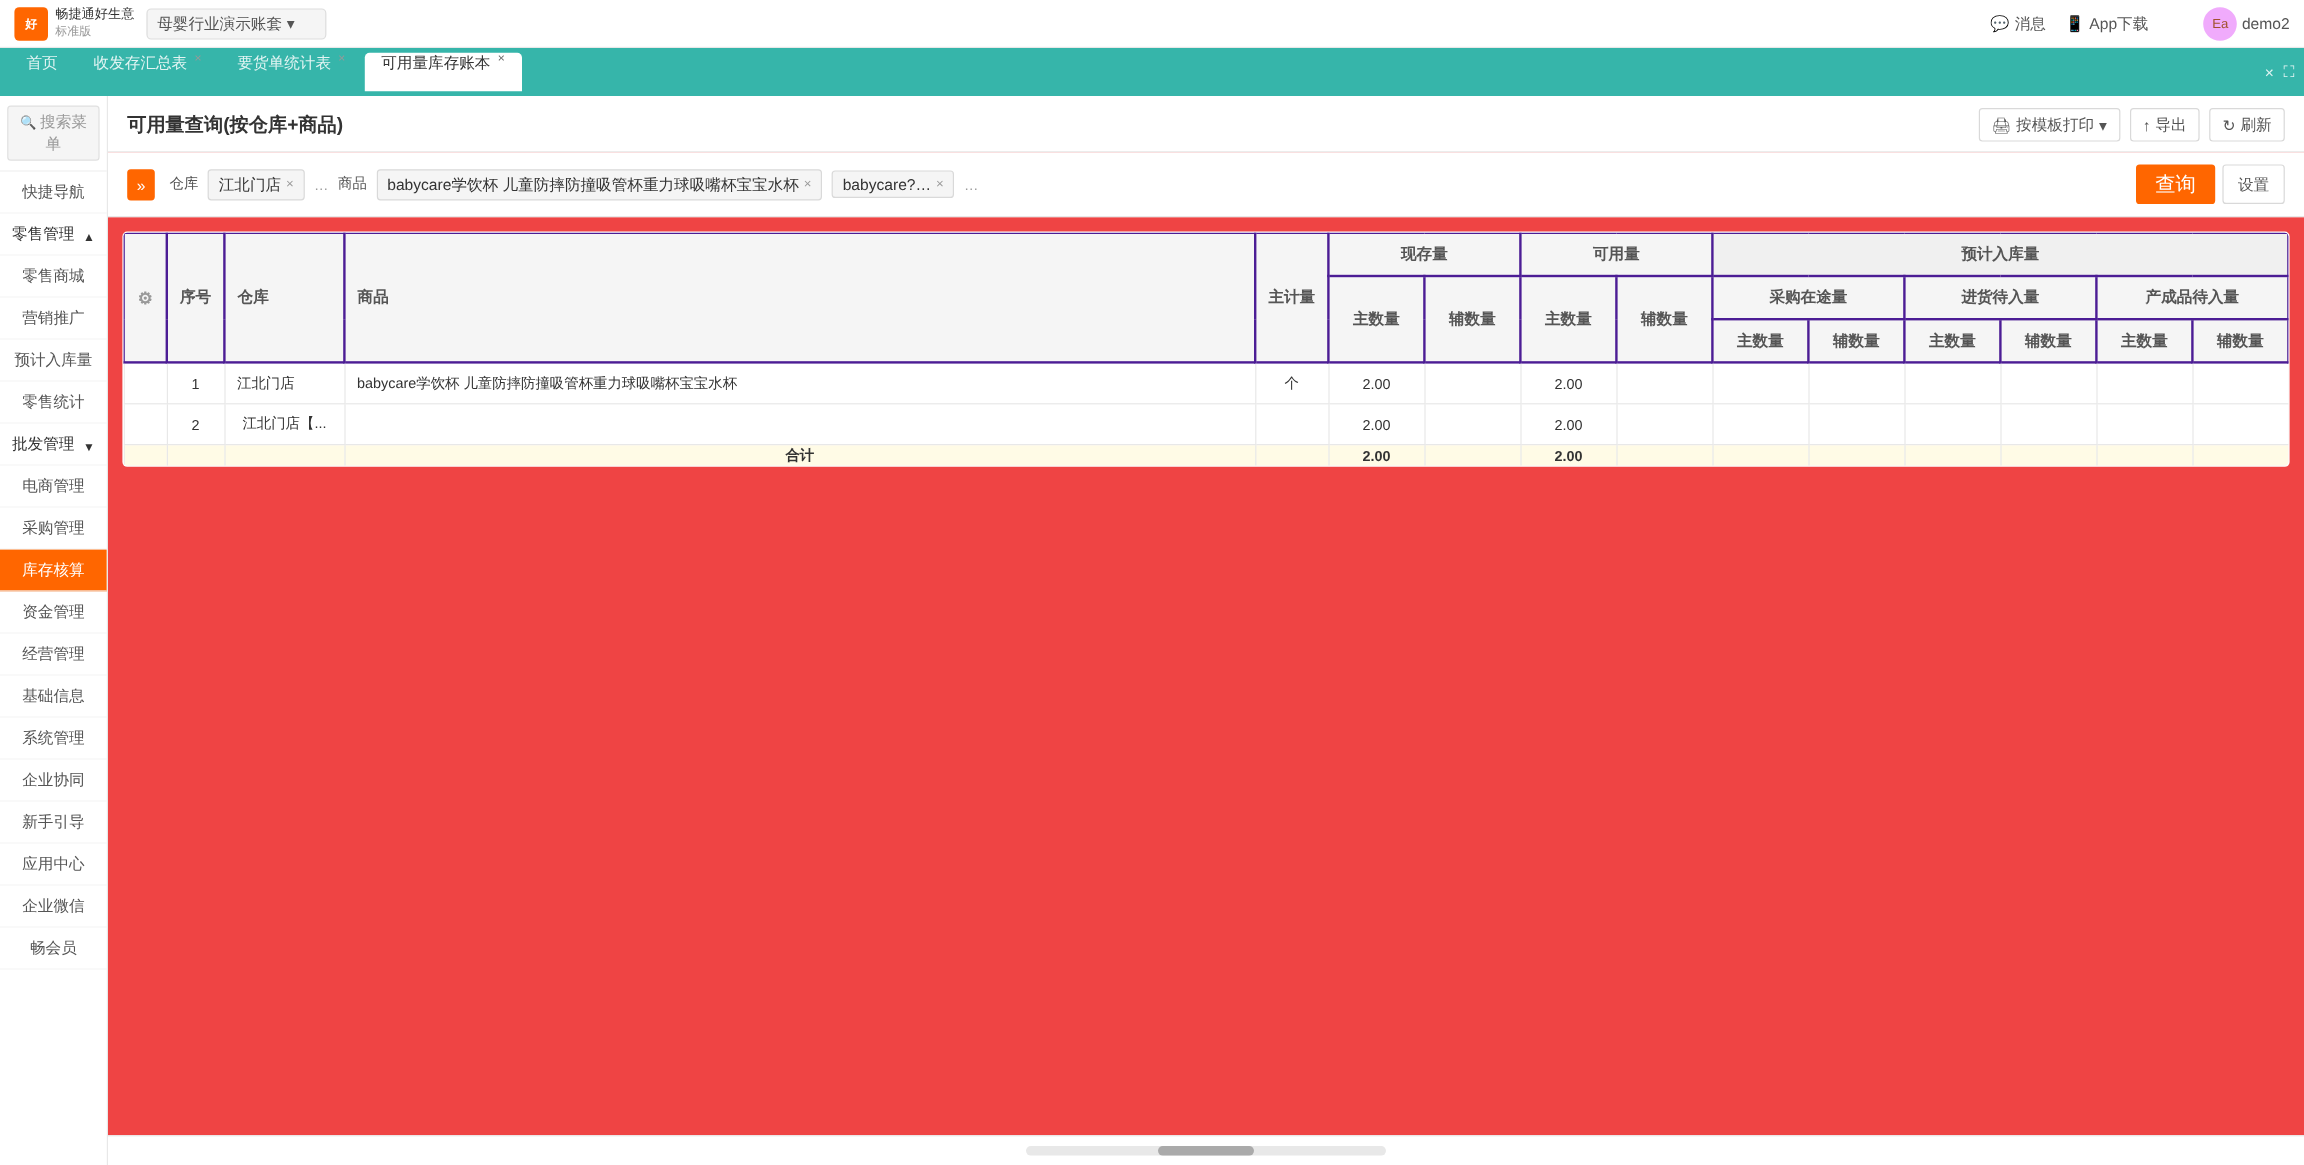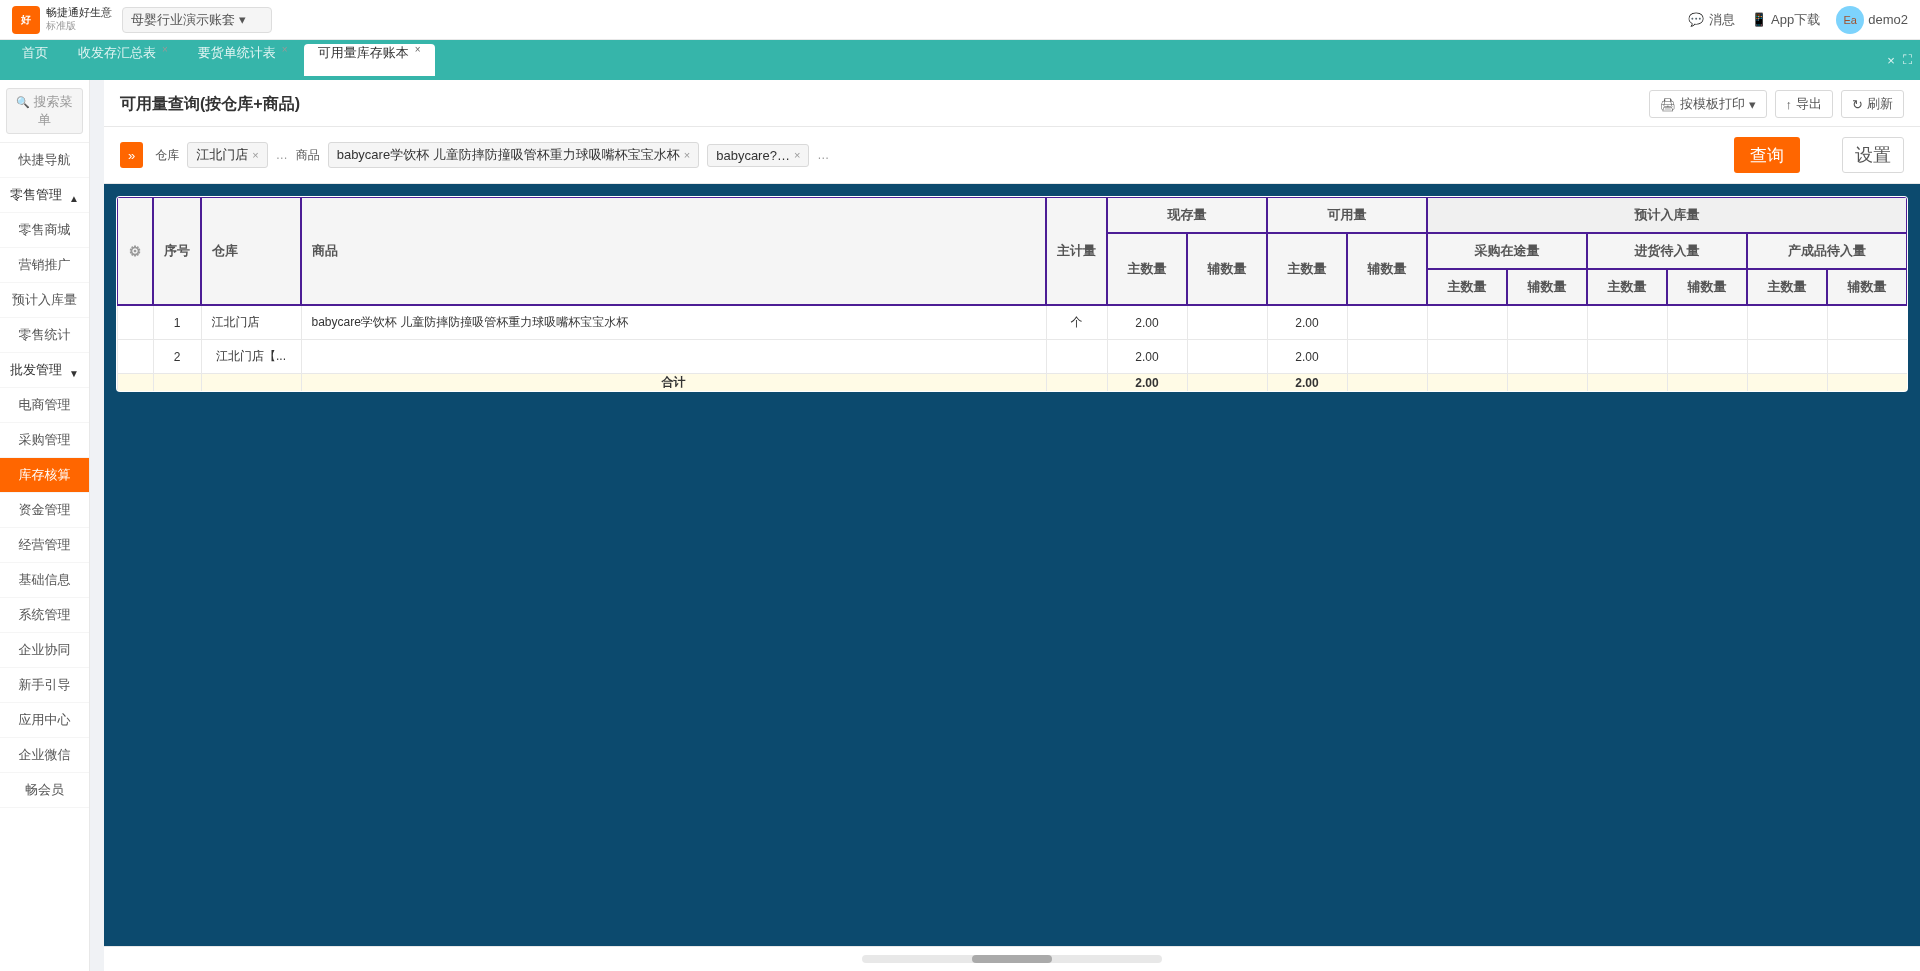--- a/index.html
+++ b/index.html
@@ -17,21 +17,21 @@
       flex-shrink: 0;
     }
     .topbar-left { display: flex; align-items: center; gap: 10px; }
     .logo-area { display: flex; align-items: center; gap: 6px; }
     .logo-icon { width: 28px; height: 28px; background: #ff6600; border-radius: 4px; display: flex; align-items: center; justify-content: center; color: #fff; font-size: 10px; font-weight: bold; }
     .logo-text { font-size: 11px; color: #333; line-height: 1.2; }
     .logo-sub { font-size: 10px; color: #999; }
     .industry-selector { display: flex; align-items: center; gap: 4px; background: #f5f5f5; border: 1px solid #ddd; border-radius: 4px; padding: 3px 8px; cursor: pointer; color: #555; font-size: 12px; min-width: 150px; }
     .topbar-right { display: flex; align-items: center; gap: 16px; color: #555; font-size: 12px; }
     .topbar-action { display: flex; align-items: center; gap: 4px; cursor: pointer; }
-    .avatar { width: 28px; height: 28px; border-radius: 50%; background: #7dd3fc; display: flex; align-items: center; justify-content: center; font-size: 11px; color: #a0522d; overflow: hidden; }
+    .avatar { width: 28px; height: 28px; border-radius: 50%; background: #f0abfc; display: flex; align-items: center; justify-content: center; font-size: 11px; color: #a0522d; overflow: hidden; margin-left: 30px; }
 
     
     .nav-tabs {
       height: 40px;
       background: #36b5aa;
       display: flex;
       align-items: center;
       padding: 0 8px;
       gap: 2px;
       flex-shrink: 0;
@@ -47,21 +47,21 @@
       color: rgba(255,255,255,0.85);
       white-space: nowrap;
     }
     .nav-tab.active { background: #fff; color: #333; border-radius: 4px 4px 0 0; }
     .nav-tab .close-x { color: #999; font-size: 10px; cursor: pointer; }
     .nav-tab.active .close-x { color: #666; }
     .nav-tab-spacer { flex: 1; }
     .nav-tab-controls { display: flex; align-items: center; gap: 8px; color: rgba(255,255,255,0.85); font-size: 16px; cursor: pointer; }
 
     
-    .main-layout { display: flex; flex: 1; overflow: hidden; gap: 14px; }
+    .main-layout { display: flex; flex: 1; overflow: hidden; }
 
     
     .sidebar {
       width: 90px;
       background: #fff;
       border-right: 1px solid #e8e8e8;
       display: flex;
       flex-direction: column;
       flex-shrink: 0;
       overflow-y: auto;
@@ -99,21 +99,21 @@
       color: #333;
     }
     .sidebar-nav-item.section-header .arrow { font-size: 10px; }
 
     
     .content-area {
       flex: 1;
       display: flex;
       flex-direction: column;
       overflow: hidden;
-      background: #0c4a6e;
+      background: #ef4444;
     }
 
     
     .page-header {
       background: #fff;
       padding: 10px 16px 8px;
       border-bottom: 1px solid #e8e8e8;
       display: flex;
       align-items: center;
       justify-content: space-between;
@@ -184,22 +184,21 @@
       cursor: pointer;
       font-size: 17px;
     }
     .btn-setting {
       background: #fff;
       color: #555;
       border: 1px solid #d9d9d9;
       border-radius: 3px;
       padding: 5px 12px;
       cursor: pointer;
-      font-size: 18px;
-      margin-left: 36px;
+      font-size: 13px;
     }
 
     
     .table-container {
       flex: 1;
       overflow: auto;
       padding: 12px;
     }
     .data-table {
       width: 100%;

